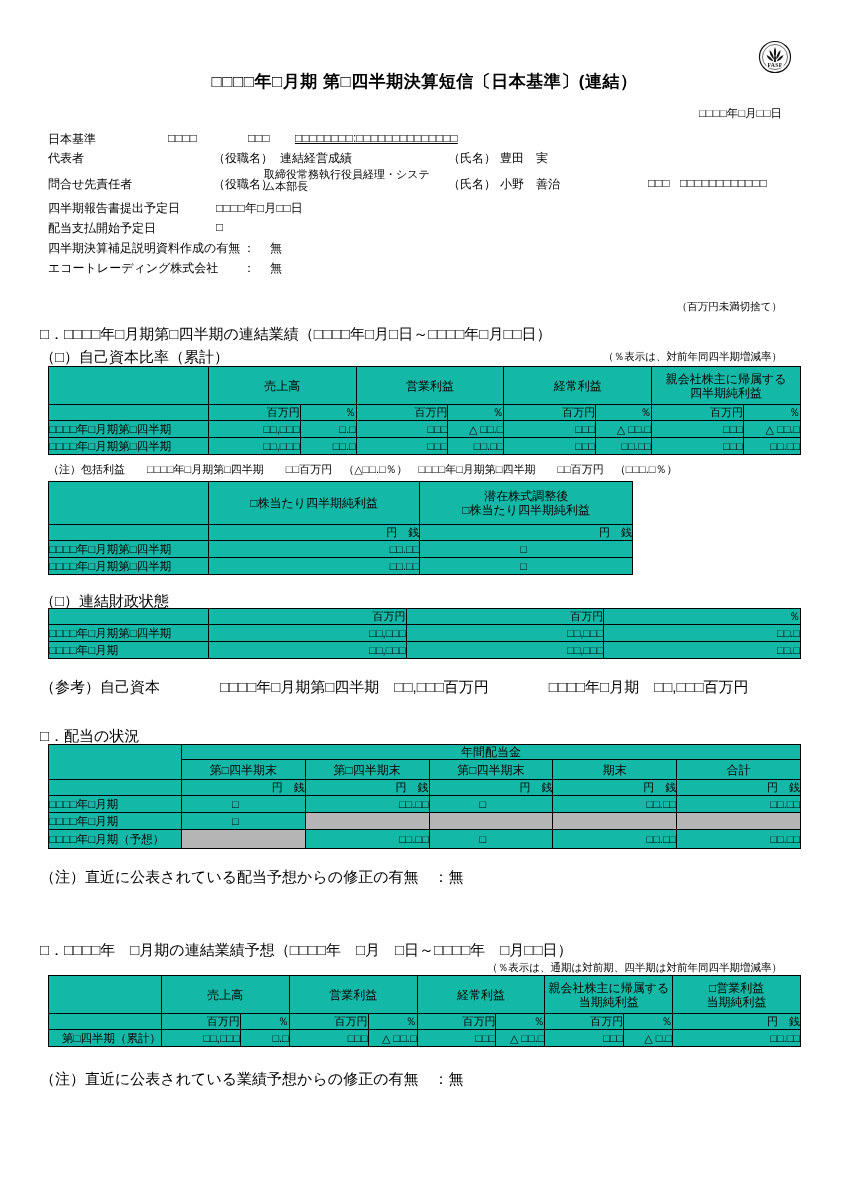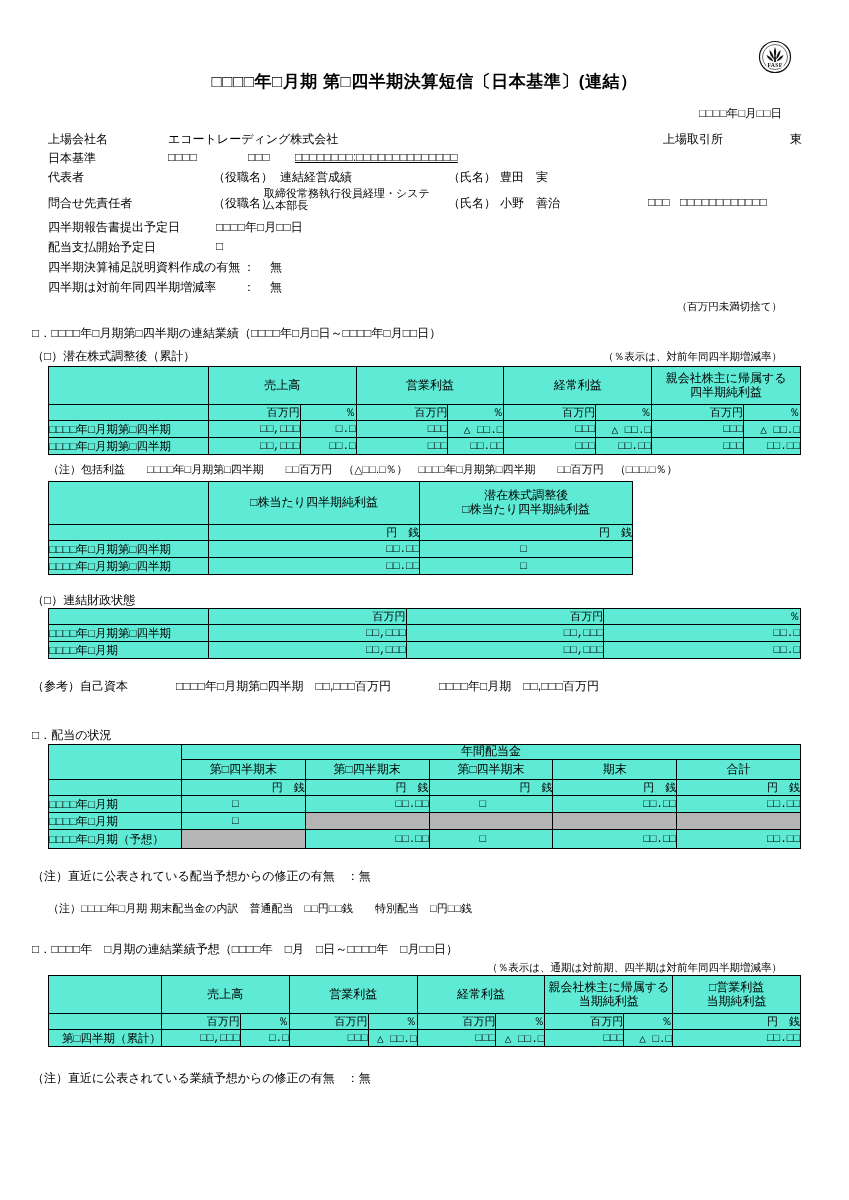--- a/index.html
+++ b/index.html
@@ -47,30 +47,29 @@
     font-size:11px; line-height:12px; white-space:normal;
   }
 
   .hdr .sched { position:absolute; left:0; top:0; white-space:nowrap; }
   .hdr .schedv{ position:absolute; left:168px; top:0; white-space:nowrap; }
   .hdr .colon { position:absolute; left:186px; top:0; }
   .hdr .yesno { position:absolute; left:210px; top:0; }
 
   
   .rnote { position:absolute; right:48px; font-size:10.5px; white-space:nowrap; }
-  .lnote { position:absolute; left:32px; font-size:12px; white-space:nowrap; }
+  .lnote { position:absolute; left:40px; font-size:15px; white-space:nowrap; }
   .lnote-sm { position:absolute; left:48px; font-size:11px; white-space:nowrap; }
 
   
   table.fin {
     position:absolute;
     border-collapse:collapse;
     font-size:11px;
-    background:#5eead4;
-    font-family:Liberation Mono, monospace;
+    background:#14b8a6;
   }
   table.fin td, table.fin th {
     border:1px solid #000;
     padding:0;
     font-weight:normal;
     vertical-align:middle;
   }
   .ch { text-align:center; font-size:12px; line-height:14px; padding:3px 2px; }
   .ch2 { text-align:center; font-size:12px; line-height:14px; padding:1px 2px; }
   .rl { text-align:left; font-size:11.5px; padding:1px 2px 1px 6px; white-space:nowrap; }
@@ -103,26 +102,20 @@
       <text x="34" y="53" font-family="'Liberation Serif',serif" font-size="11.5" font-weight="bold" text-anchor="middle" fill="#111" letter-spacing="0.6">FASF</text>
     </svg>
   </div>
 
   <div class="doc-title">□□□□年□月期 第□四半期決算短信〔日本基準〕(連結）</div>
 
   <div class="date-line">□□□□年□月□□日</div>
 
   <div class="hdr">
 
-    <div class="row">
-      <span class="lbl">上場会社名</span>
-      <span class="v1">エコートレーディング株式会社</span>
-      <span class="rlbl">上場取引所</span>
-      <span class="rval">東</span>
-    </div>
 
     <div class="row">
       <span class="lbl">日本基準</span>
       <span class="v1">□□□□</span>
       <span class="vmid">□□□</span>
       <span class="url">□□□□□□□□:□□□□□□□□□□□□□□</span>
     </div>
 
     <div class="row">
       <span class="lbl">代表者</span>
@@ -152,30 +145,30 @@
       <span class="schedv">□</span>
     </div>
 
     <div class="row" style="height:20px">
       <span class="sched">四半期決算補足説明資料作成の有無</span>
       <span class="colon" style="left:195px">：</span>
       <span class="yesno" style="left:222px">無</span>
     </div>
 
     <div class="row" style="height:20px">
-      <span class="sched">四半期は対前年同四半期増減率</span>
+      <span class="sched">エコートレーディング株式会社</span>
       <span class="colon" style="left:195px">：</span>
       <span class="yesno" style="left:222px">無</span>
     </div>
   </div>
 
   <div class="rnote" style="top:300px">（百万円未満切捨て）</div>
 
   <div class="lnote" style="top:325px">□．□□□□年□月期第□四半期の連結業績（□□□□年□月□日～□□□□年□月□□日）</div>
-  <div class="lnote" style="top:348px">（□）潜在株式調整後（累計）</div>
+  <div class="lnote" style="top:348px">（□）自己資本比率（累計）</div>
   <div class="rnote" style="top:350px">（％表示は、対前年同四半期増減率）</div>
 
   <table class="fin" style="left:48px; top:366px; width:753px;">
     <colgroup>
       <col style="width:160px">
         <col style="width:92px">
         <col style="width:56px">
       <col style="width:92px">
         <col style="width:56px">
         <col style="width:92px">
@@ -350,21 +343,20 @@
       <td class="num shade"></td>
       <td class="num">□□.□□</td>
       <td class="numc" style="text-align:left;padding-left:50px">□</td>
       <td class="num">□□.□□</td>
       <td class="num">□□.□□</td>
     </tr>
   </tbody>
     </table>
 
   <div class="lnote" style="top:868px">（注）直近に公表されている配当予想からの修正の有無　：無</div>
-  <div class="lnote-sm" style="top:901px">（注）□□□□年□月期 期末配当金の内訳　普通配当　□□円□□銭　　特別配当　□円□□銭</div>
 
   <div class="lnote" style="top:941px">□．□□□□年　□月期の連結業績予想（□□□□年　□月　□日～□□□□年　□月□□日）</div>
   <div class="rnote" style="top:961px">（％表示は、通期は対前期、四半期は対前年同四半期増減率）</div>
 
   <table class="fin" style="left:48px; top:975px; width:753px;">
     <colgroup>
       <col style="width:113px">
         <col style="width:79px">
         <col style="width:49px">
       <col style="width:79px">

